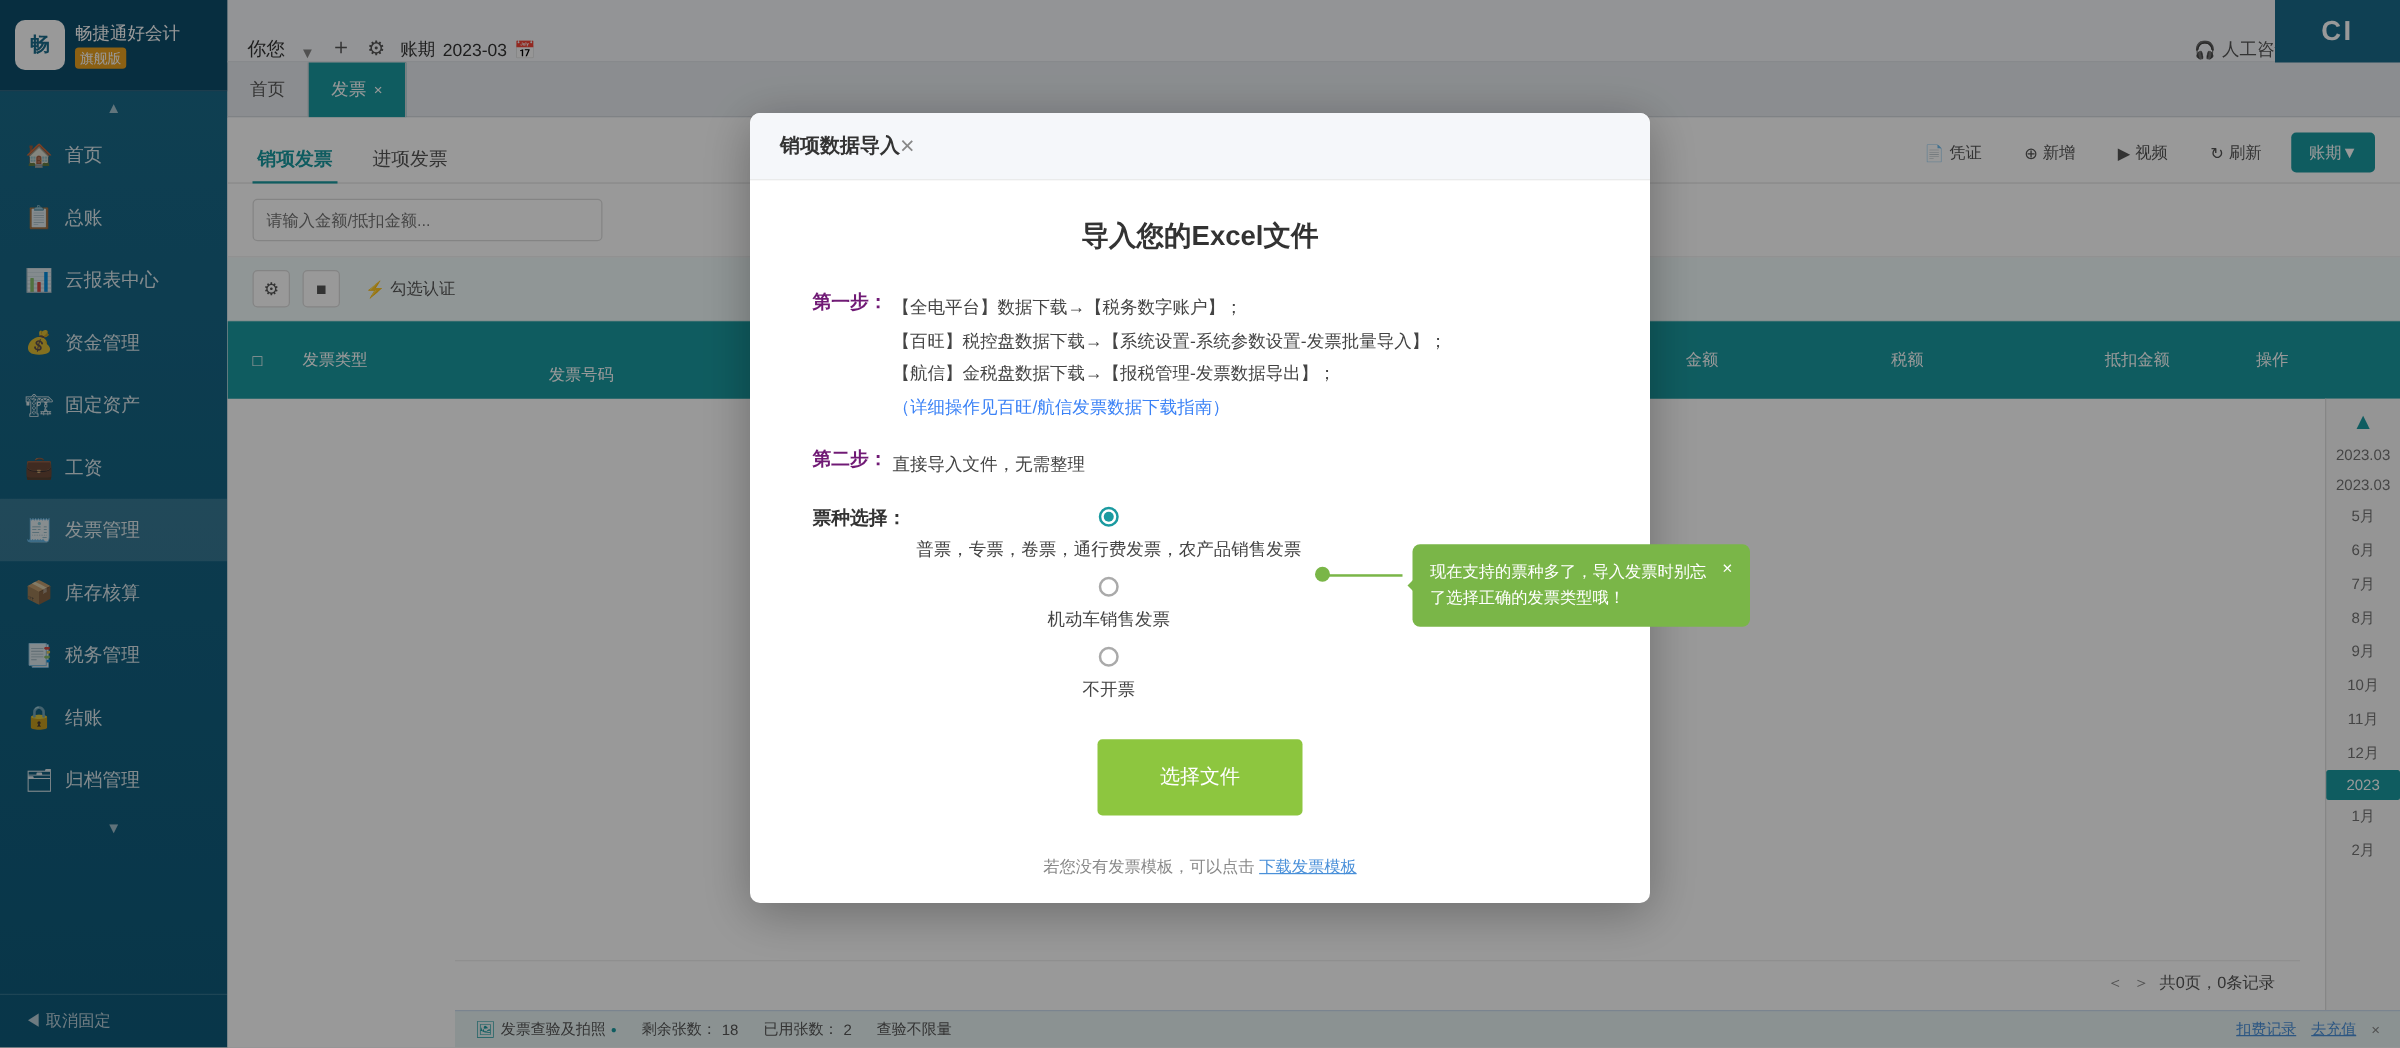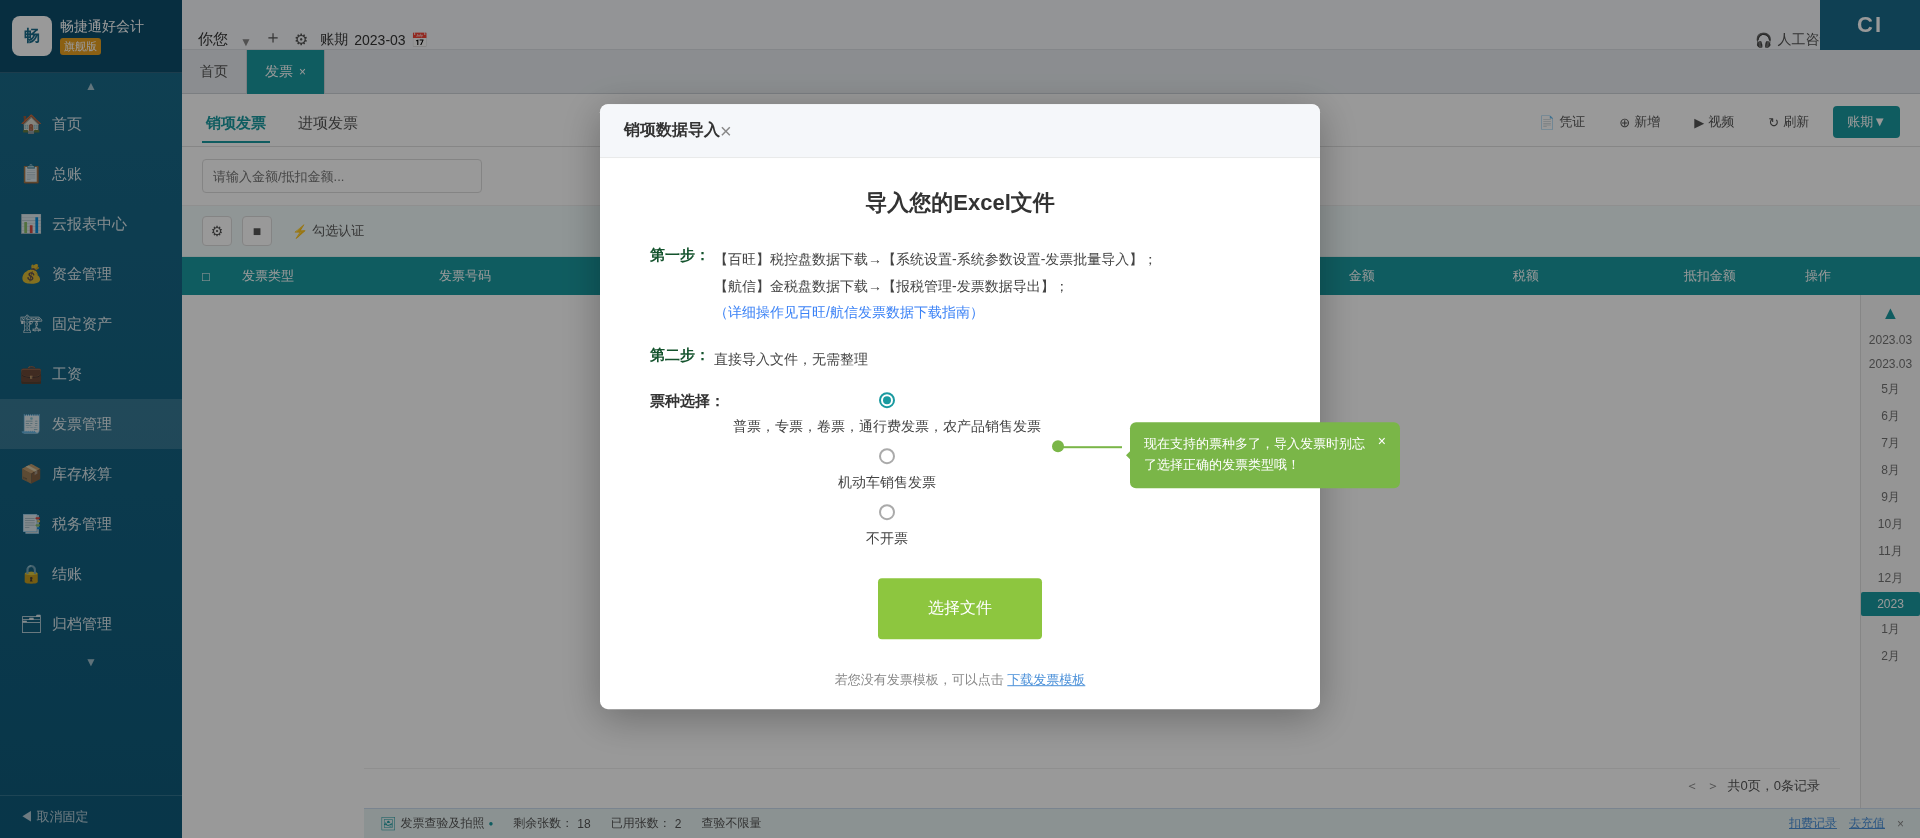--- a/index.html
+++ b/index.html
@@ -71,21 +71,21 @@
       position: absolute; left: 182px; top: 94px; right: 0; bottom: 0;
       background: #f5f7fa; overflow: hidden;
     }
 
     
     .invoice-page {
       position: absolute; left: 0; top: 0; right: 0; bottom: 0;
       background: white; display: flex; flex-direction: column;
     }
     .invoice-tabs {
-      display: flex; align-items: flex-start; padding: 12px 20px 0; gap: 24px;
+      display: flex; align-items: flex-end; padding: 12px 20px 0; gap: 24px;
       border-bottom: 1px solid #e0e0e0; background: white;
     }
     .invoice-tab {
       padding: 8px 4px; font-size: 15px; cursor: pointer; color: #555;
       border-bottom: 2px solid transparent; margin-bottom: -1px;
     }
     .invoice-tab.active { color: #1a9aa0; border-bottom-color: #1a9aa0; font-weight: bold; }
 
     .invoice-toolbar {
       display: flex; align-items: center; padding: 12px 20px; gap: 12px;
@@ -118,21 +118,21 @@
       display: flex; align-items: center; justify-content: center; cursor: pointer;
       background: white; color: #555;
     }
 
     .invoice-table-header {
       display: flex; align-items: center; background: #1a9aa0; color: white;
       padding: 10px 20px; font-size: 13px;
     }
     .col-check { width: 40px; }
     .col-type { flex: 1.2; }
-    .col-num { flex: 1.5; }
+    .col-num { flex: 1.5; margin-top: 24px; }
     .col-date { flex: 1; }
     .col-name { flex: 2; }
     .col-amount { flex: 1.2; text-align: right; }
     .col-tax { flex: 1; text-align: right; }
     .col-deduct { flex: 1.2; text-align: right; }
     .col-op { flex: 1; text-align: center; }
 
     
     .timeline-sidebar {
       position: absolute; right: 0; top: 0; bottom: 30px; width: 60px;
@@ -166,21 +166,21 @@
     }
     .modal-title { font-size: 16px; font-weight: bold; color: #333; }
     .modal-close { font-size: 20px; cursor: pointer; color: #888; line-height: 1; }
     .modal-body { padding: 30px 50px 20px; }
     .modal-main-title {
       text-align: center; font-size: 22px; font-weight: bold; color: #333;
       margin-bottom: 28px;
     }
 
     .step { margin-bottom: 20px; display: flex; flex-direction: column; gap: 4px; }
-    .step-title { font-size: 15px; color: #14532d; font-weight: bold; margin-bottom: 6px; }
+    .step-title { font-size: 15px; color: #701a75; font-weight: bold; margin-bottom: 6px; }
     .step-content { font-size: 14px; color: #444; line-height: 1.9; padding-left: 4px; }
 
     .ticket-section { margin-top: 18px; }
     .ticket-label { font-size: 15px; color: #333; font-weight: bold; margin-bottom: 14px; }
     .radio-group { display: flex; flex-direction: column; gap: 12px; padding-left: 8px; }
     .radio-option { display: flex; align-items: center; gap: 10px; font-size: 14px; color: #444; cursor: pointer; flex-direction: column; }
     .radio-circle {
       width: 16px; height: 16px; border-radius: 50%; border: 2px solid #aaa;
       display: flex; align-items: center; justify-content: center; flex-shrink: 0;
     }
@@ -454,20 +454,21 @@
     <span class="modal-title">销项数据导入</span>
     <span class="modal-close">×</span>
   </div>
   <div class="modal-body">
     <div class="modal-main-title">导入您的Excel文件</div>
 
     <div class="step">
       <div style="display:flex; gap:0; align-items:flex-start;">
         <span class="step-title" style="white-space:nowrap;">第一步：</span>
         <div class="step-content">
+          <div>【全电平台】数据下载→【税务数字账户】；</div>
           <div>【百旺】税控盘数据下载→【系统设置-系统参数设置-发票批量导入】；</div>
           <div>【航信】金税盘数据下载→【报税管理-发票数据导出】；</div>
           <div style="color:#3b82f6; cursor:pointer;">（详细操作见百旺/航信发票数据下载指南）</div>
         </div>
       </div>
     </div>
 
     <div class="step">
       <div style="display:flex; gap:0; align-items:flex-start;">
         <span class="step-title" style="white-space:nowrap;">第二步：</span>

